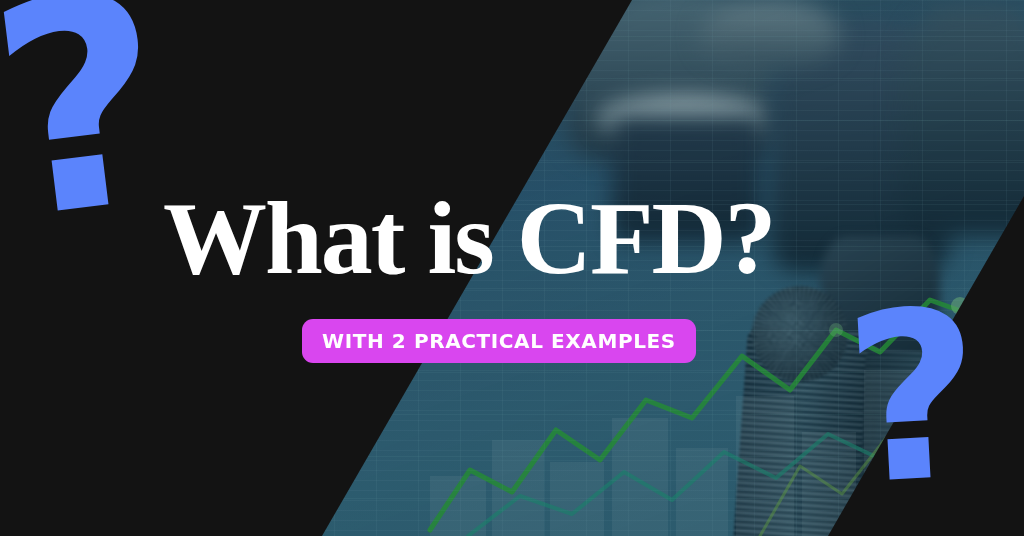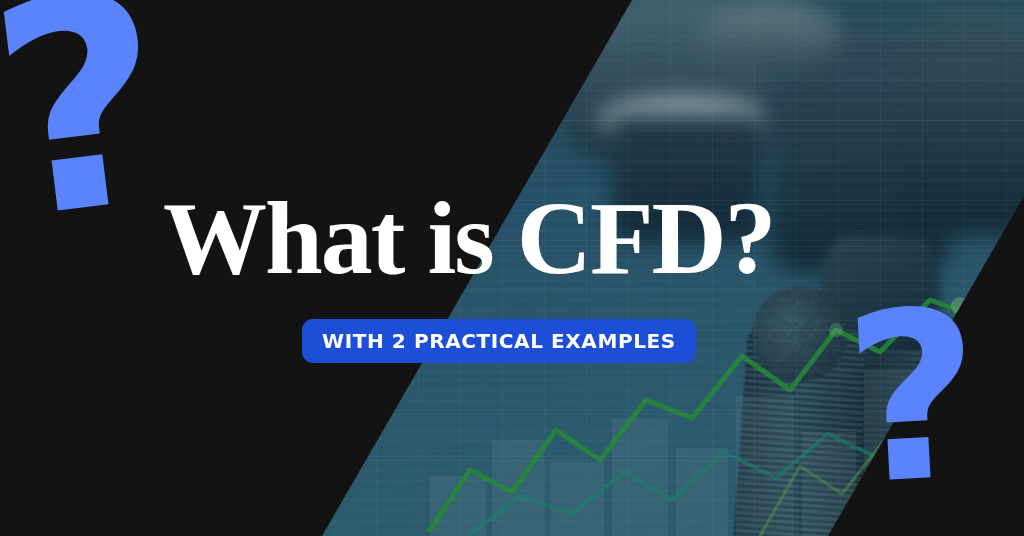--- a/index.html
+++ b/index.html
@@ -172,21 +172,21 @@
     color:#ffffff;
     white-space:nowrap;
     font-family:Liberation Serif, serif;
   }
   .subtitle-badge{
     position:absolute;
     left:302px; top:319px;
     height:44px;
     padding:0 20px;
     display:flex; align-items:center;
-    background:#1d4ed8;
+    background:#d946ef;
     border-radius:11px;
     color:#ffffff;
     font-size:20px;
     font-weight:700;
     letter-spacing:0.6px;
     white-space:nowrap;
     font-family:"DejaVu Sans", sans-serif;
   }
 </style>
 </head>

